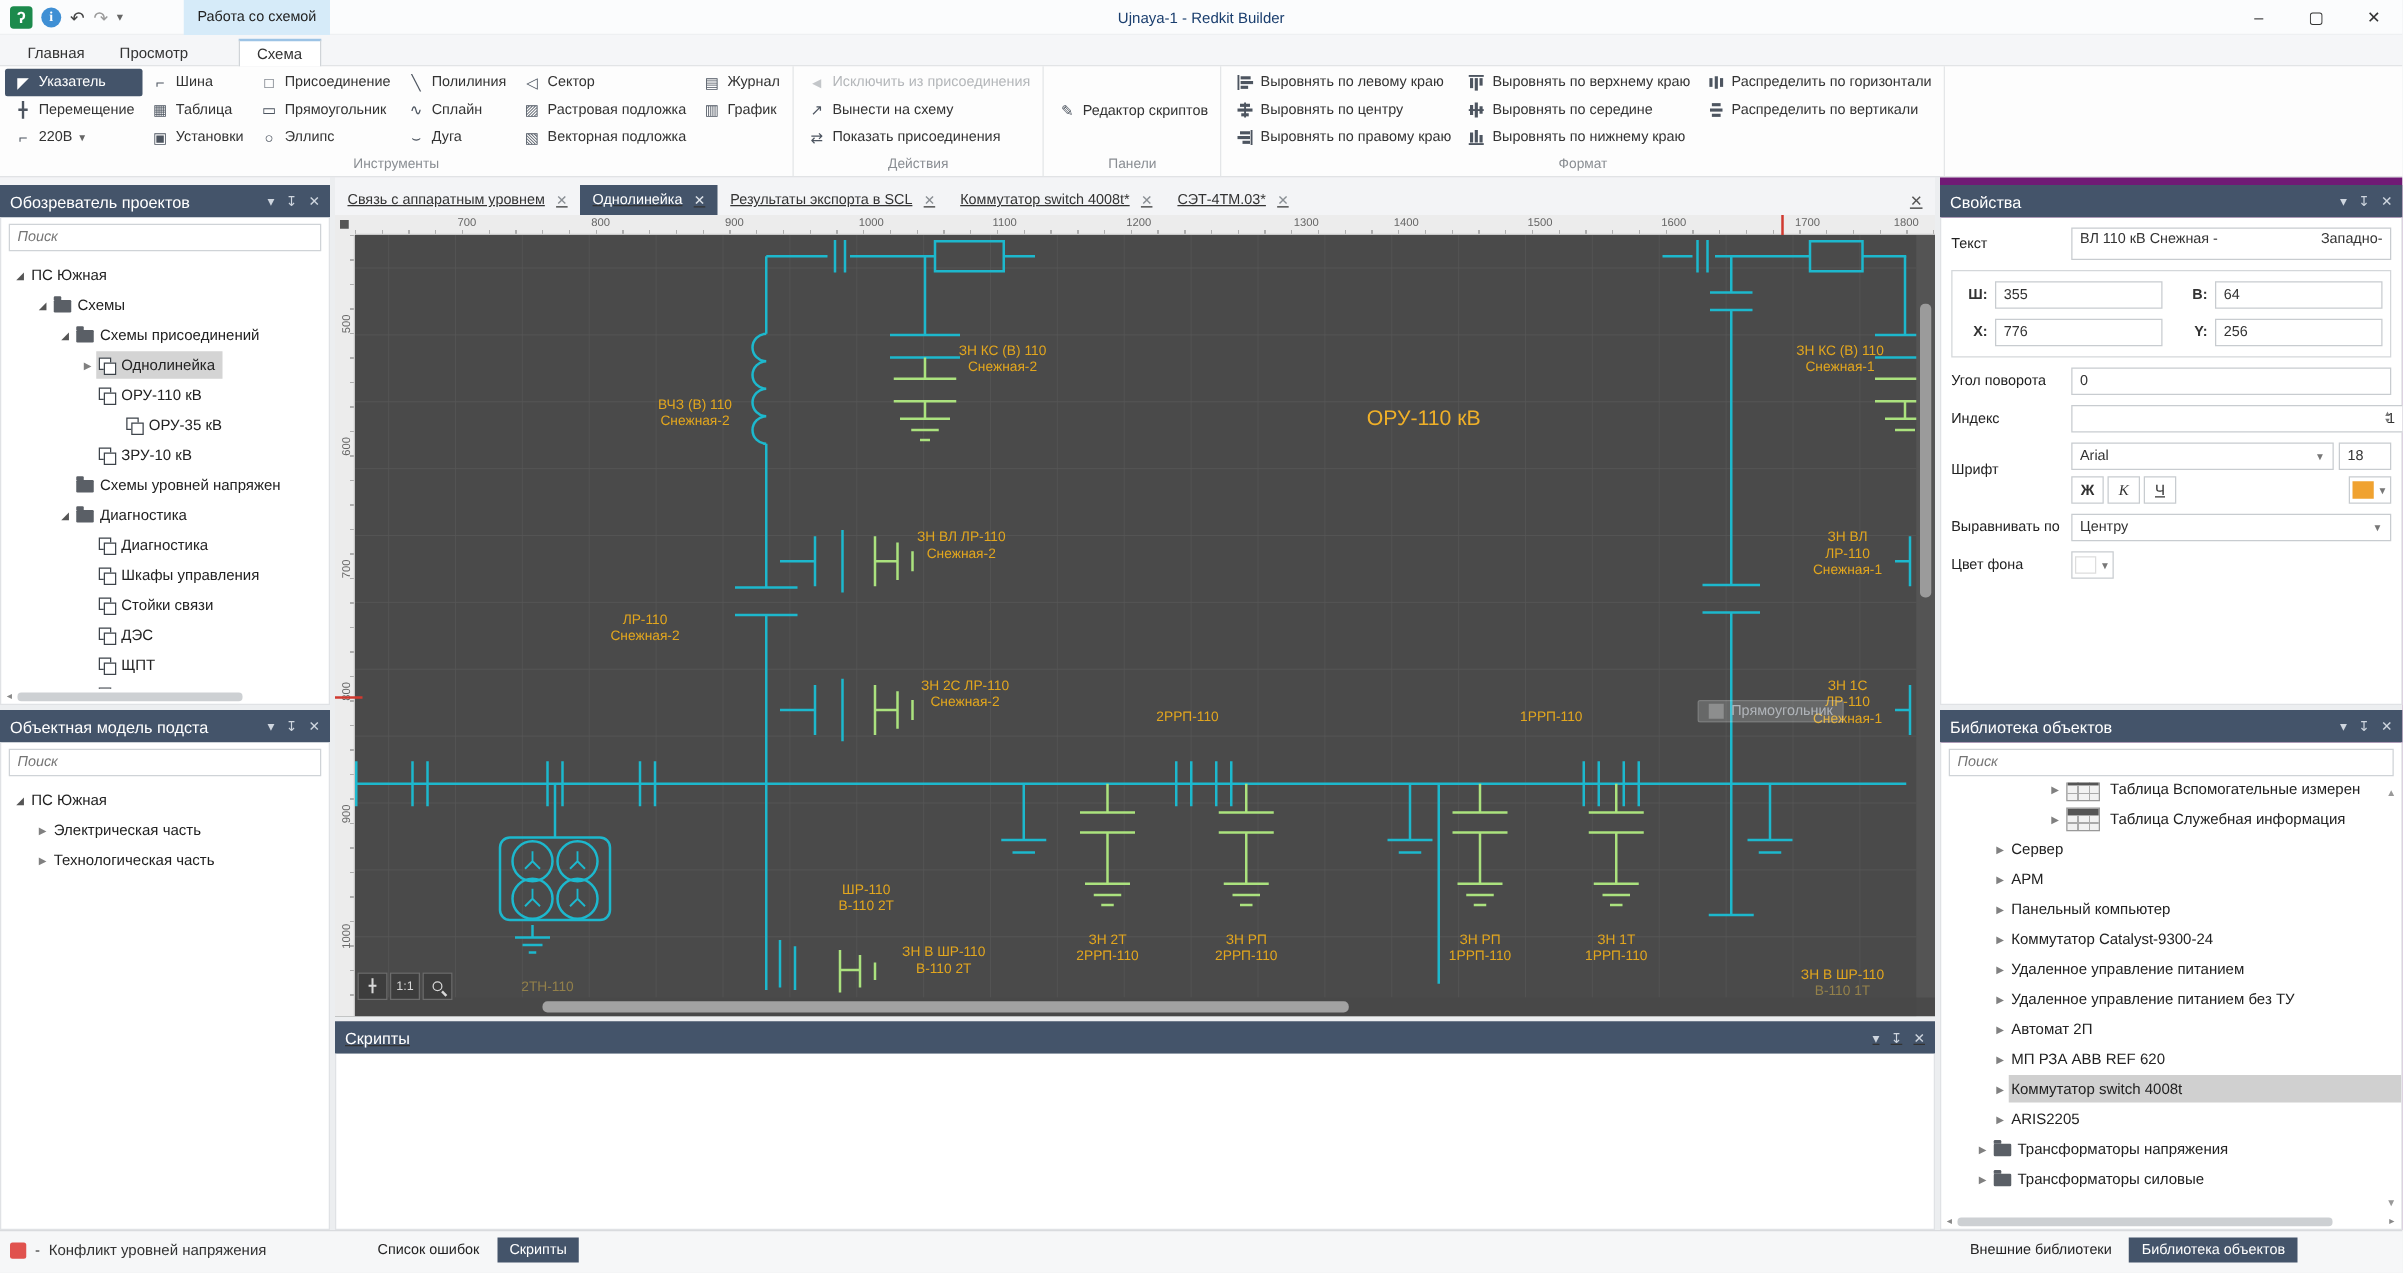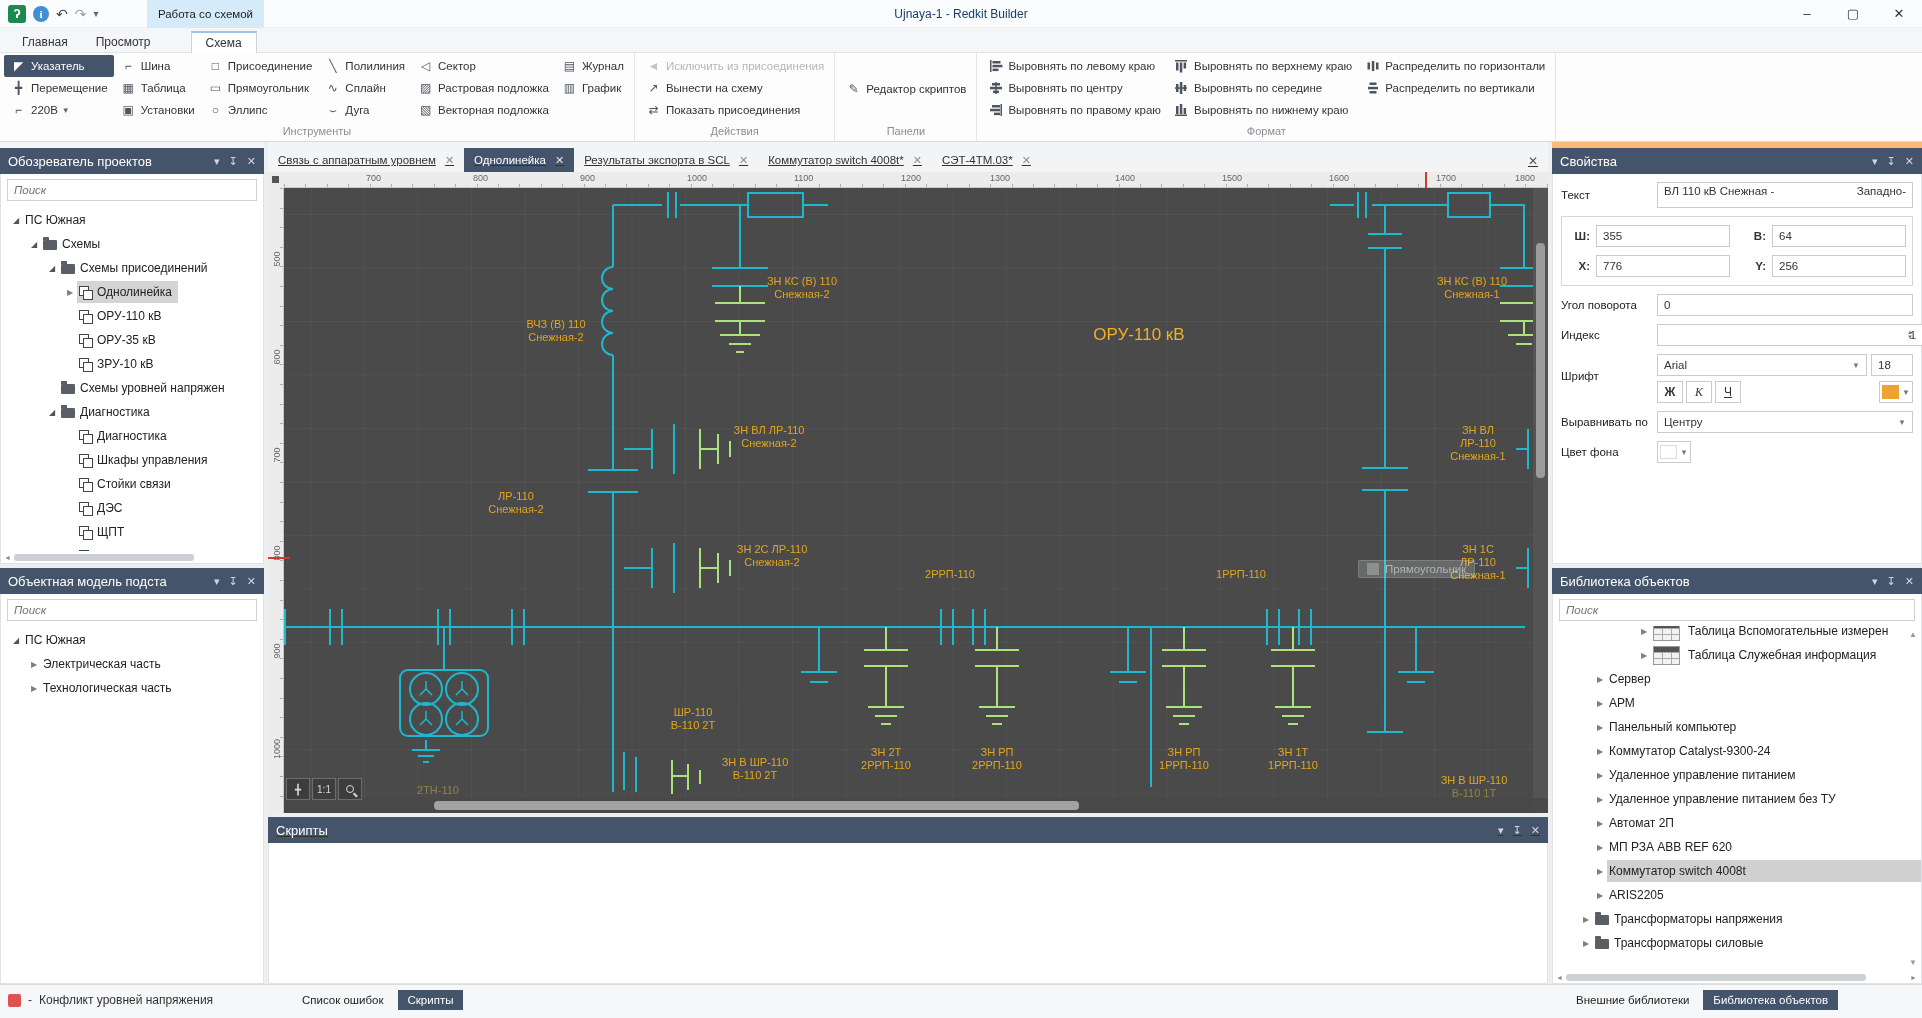--- a/index.html
+++ b/index.html
@@ -39,21 +39,21 @@
   .rbtn.dis { color:#b4b7ba; }
   .rbtn.dis .ric { color:#c3c6c9; }
   .rbtn .dd { font-size:8px; color:#666; margin-left:4px; }
   .glabel { height:18px; text-align:center; color:#8a8e93; font-size:11px; padding-top:2px; }
 
   
   .main { flex:1; display:flex; min-height:0; }
   .vsplit { width:4px; background:#eceef0; }
   .leftcol { width:264px; display:flex; flex-direction:column; background:#f3f4f6; }
   .centercol { width:1280px; display:flex; flex-direction:column;text-decoration:underline; }
-  .rightcol { width:370px; display:flex; flex-direction:column; background:#fdba74; }
+  .rightcol { width:370px; display:flex; flex-direction:column; background:#701a75; }
   .panelgap { height:6px; }
   .hsplit { height:4px; background:#eceef0; }
 
   .phead { height:26px; background:#44546a; color:#fff; display:flex; align-items:center; padding:0 8px; font-size:13px; }
   .phead .picons { margin-left:auto; display:flex; gap:9px; font-size:11px; color:#cfd6df; align-items:center;}
   .pbody { background:#fff; flex:1; min-height:0; display:flex; flex-direction:column; border:1px solid #e0e2e5; border-top:none; }
   .searchbox { margin:5px 6px; border:1px solid #cfd3d7; height:22px; display:flex; align-items:center; padding:0 6px; }
   .searchbox input { border:none; outline:none; width:100%; font-size:11.5px; font-style:italic; color:#999; font-family:"Liberation Sans",sans-serif; background:transparent;}
 
   
@@ -444,21 +444,21 @@
                 <span>Однолинейка</span>
               </div>
             </div>
             <div class="trow" style="padding-left: 62px;">
               <span class="tarrow"></span>
               <div class="tlabel-wrap">
                 <span class="ticon ico-diagram"></span>
                 <span>ОРУ-110 кВ</span>
               </div>
             </div>
-            <div class="trow" style="padding-left: 62px;">
+            <div class="trow" style="padding-left: 84px;">
               <span class="tarrow"></span>
               <div class="tlabel-wrap">
                 <span class="ticon ico-diagram"></span>
                 <span>ОРУ-35 кВ</span>
               </div>
             </div>
             <div class="trow" style="padding-left: 62px;">
               <span class="tarrow"></span>
               <div class="tlabel-wrap">
                 <span class="ticon ico-diagram"></span>
@@ -653,21 +653,21 @@
           </g>
         </svg>
 
         <div class="ruler-top" id="ruler-top">
             <span class="rnum" style="left:82px;">700</span>
             <span class="rnum" style="left:189px;">800</span>
             <span class="rnum" style="left:296px;">900</span>
             <span class="rnum" style="left:403px;">1000</span>
             <span class="rnum" style="left:510px;">1100</span>
             <span class="rnum" style="left:617px;">1200</span>
-            <span class="rnum" style="left:706px;">1300</span>
+            <span class="rnum" style="left:751px;">1300</span>
             <span class="rnum" style="left:831px;">1400</span>
             <span class="rnum" style="left:938px;">1500</span>
             <span class="rnum" style="left:1045px;">1600</span>
             <span class="rnum" style="left:1152px;">1700</span>
             <span class="rnum" style="left:1231px;">1800</span>
           </div>
         <div class="ruler-left" id="ruler-left">
             <span class="rnum-l" style="top:66px;">500</span>
             <span class="rnum-l" style="top:164px;">600</span>
             <span class="rnum-l" style="top:262px;">700</span>

